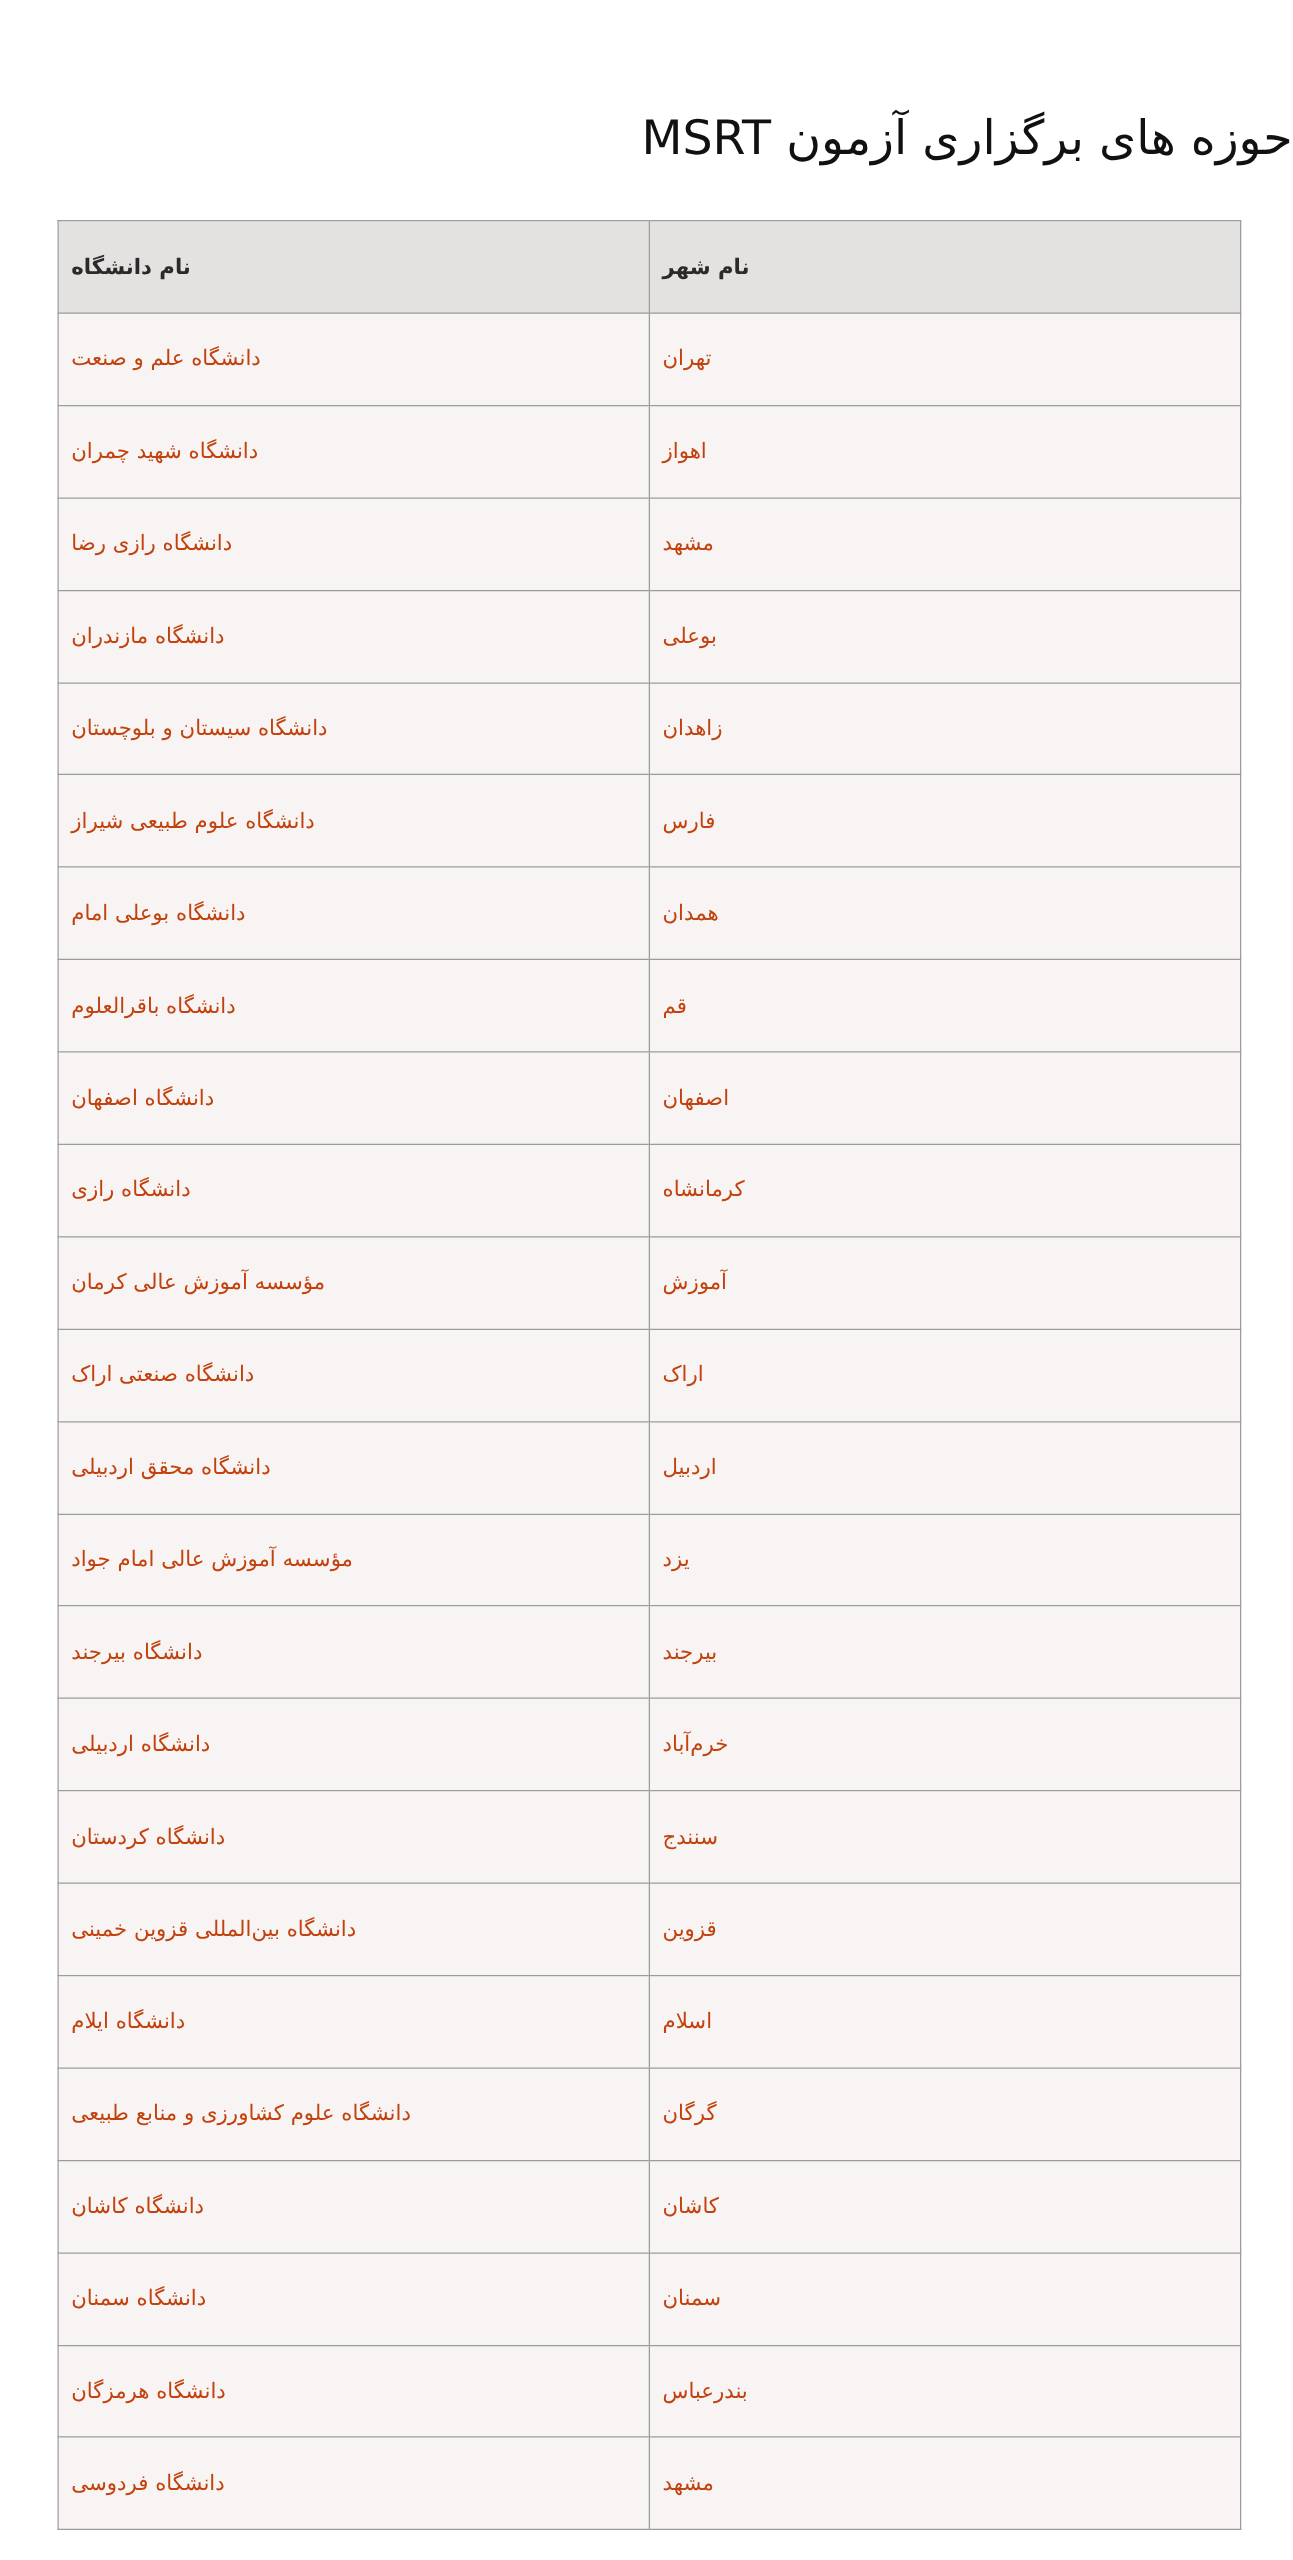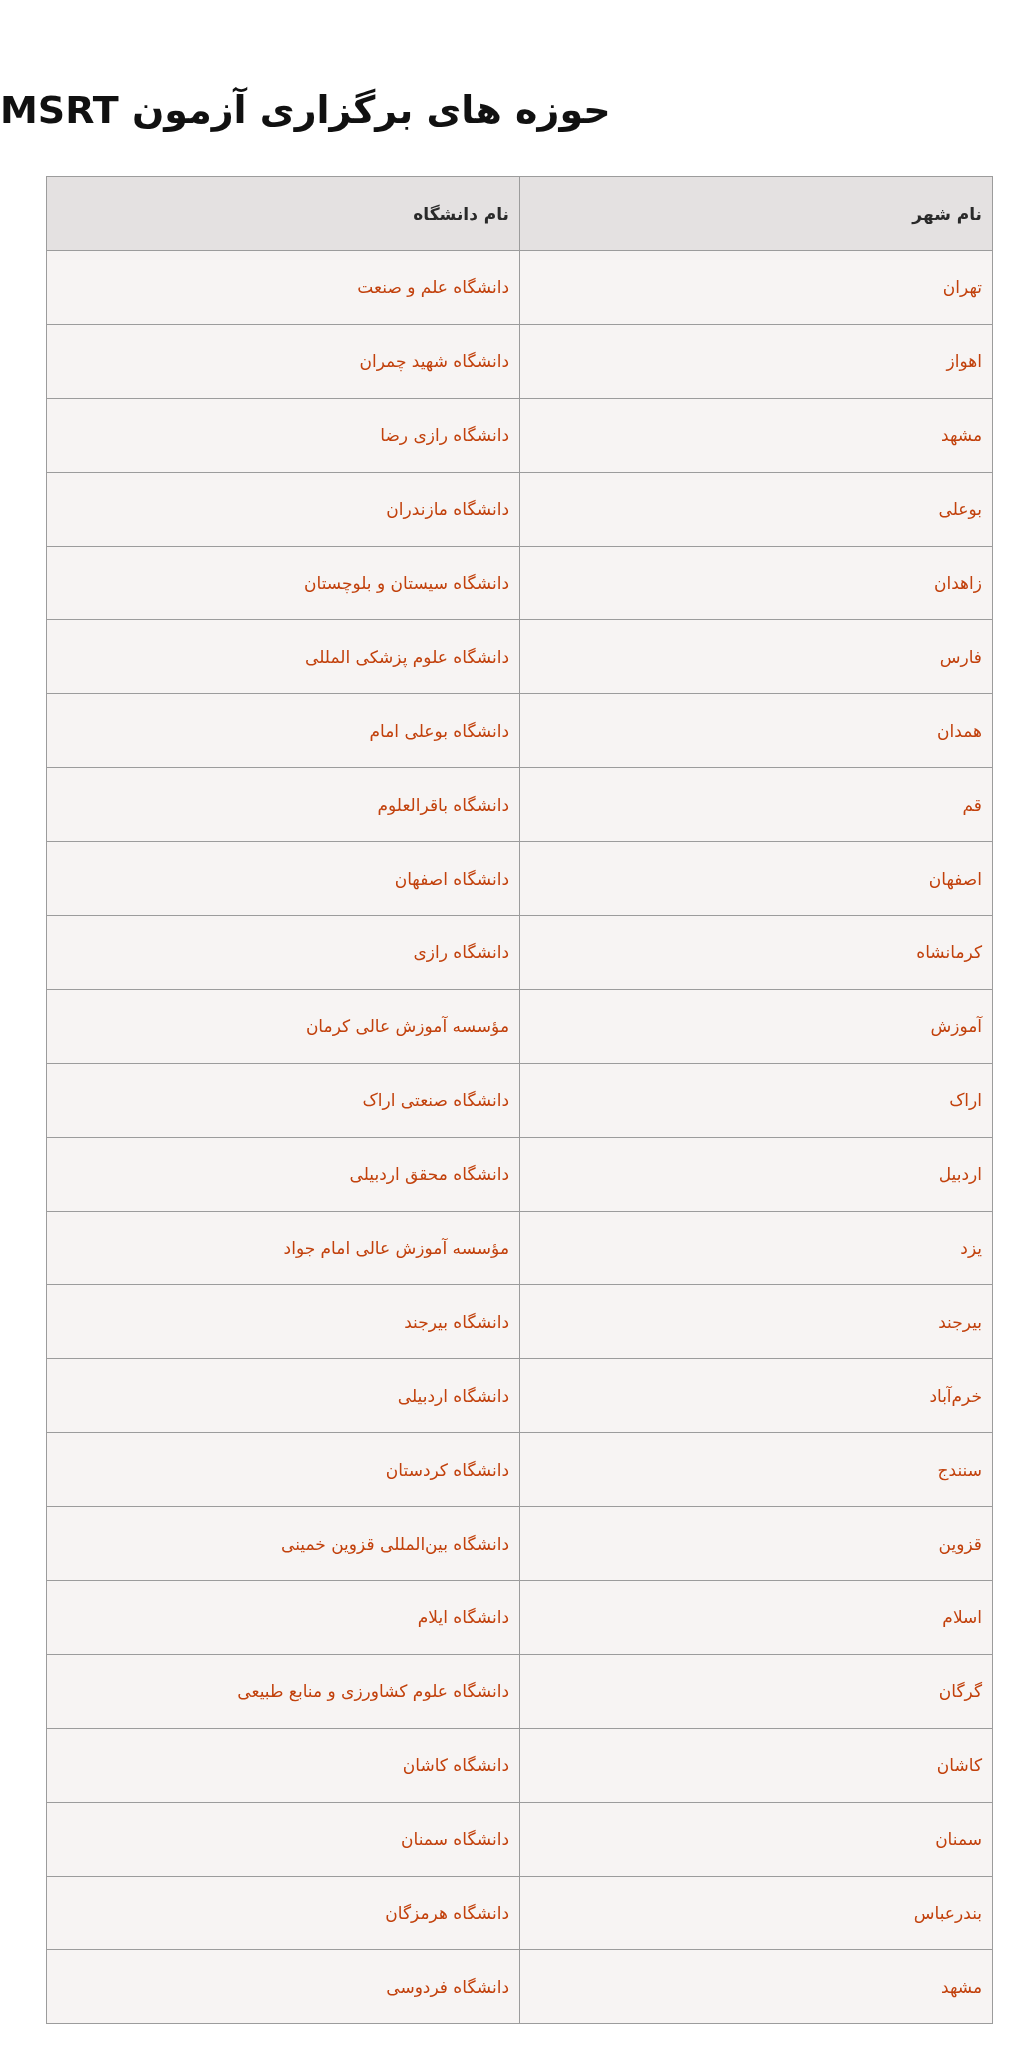--- a/index.html
+++ b/index.html
@@ -13,43 +13,43 @@
       position: relative;
       font-family: "DejaVu Sans", sans-serif;
       color: #3a3a3a;
       overflow: hidden;
     }
     .page-title {
       position: absolute;
       top: 88px;
       left: 0;
       width: 1034px;
-      text-align: left;
+      text-align: right;
       font-size: 38px;
-      font-weight: bold;
+      font-weight: normal;
       color: #111111;
       direction: rtl;
       margin: 0;
       line-height: 1.2;
     }
     .table-wrap {
       position: absolute;
       top: 176px;
       left: 46px;
       width: 946px;
     }
     table {
       width: 946px;
       border-collapse: collapse;
       direction: rtl;
       table-layout: fixed;
     }
     th, td {
       border: 1px solid #9c9c9c;
-      text-align: right;
+      text-align: left;
       vertical-align: middle;
       height: 72px;
       padding: 0 10px;
       font-size: 17px;
     }
     th {
       background: #e4e1e1;
       color: #2a2a2a;
       font-weight: bold;
       height: 73px;
@@ -95,21 +95,21 @@
         <tr>
           <td>بوعلی</td>
           <td>دانشگاه مازندران</td>
         </tr>
         <tr>
           <td>زاهدان</td>
           <td>دانشگاه سیستان و بلوچستان</td>
         </tr>
         <tr>
           <td>فارس</td>
-          <td>دانشگاه علوم پزشکی المللی</td>
+          <td>دانشگاه علوم طبیعی شیراز</td>
         </tr>
         <tr>
           <td>همدان</td>
           <td>دانشگاه بوعلی امام</td>
         </tr>
         <tr>
           <td>قم</td>
           <td>دانشگاه باقرالعلوم</td>
         </tr>
         <tr>

